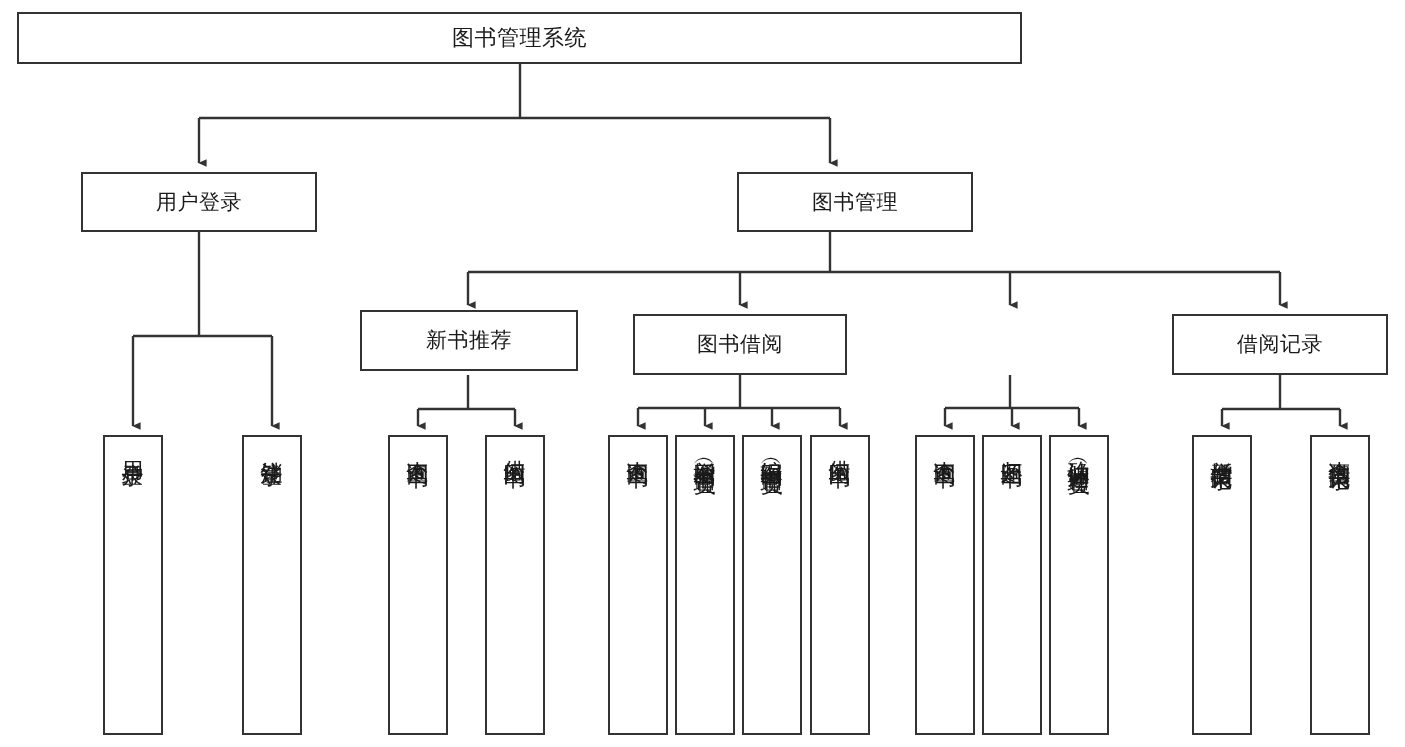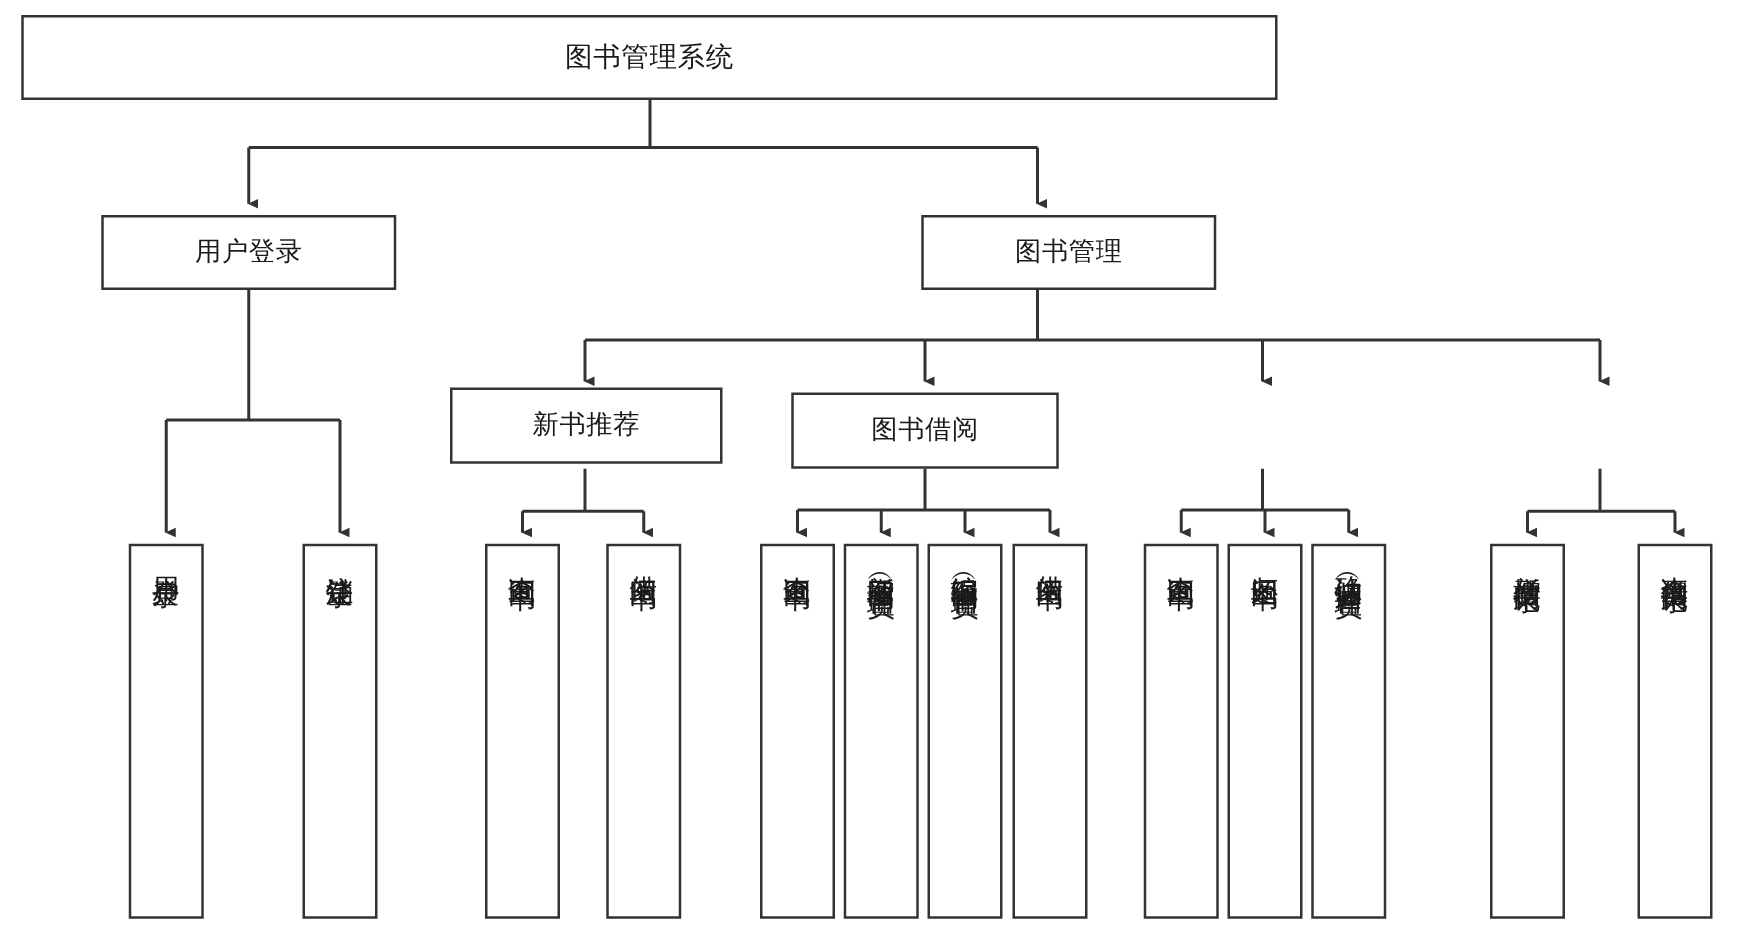--- a/index.html
+++ b/index.html
@@ -120,36 +120,39 @@
     <path d="M945,408 L945,426" stroke="#333333" stroke-width="2.4" fill="none" marker-end="url(#arrow)"></path>
     <path d="M1012,408 L1012,426" stroke="#333333" stroke-width="2.4" fill="none" marker-end="url(#arrow)"></path>
     <path d="M1079,408 L1079,426" stroke="#333333" stroke-width="2.4" fill="none" marker-end="url(#arrow)"></path>
 
     <path d="M1280,375 L1280,409" stroke="#333333" stroke-width="2.4" fill="none"></path>
     <path d="M1222,409 L1340,409" stroke="#333333" stroke-width="2.4" fill="none"></path>
     <path d="M1222,409 L1222,426" stroke="#333333" stroke-width="2.4" fill="none" marker-end="url(#arrow)"></path>
     <path d="M1340,409 L1340,426" stroke="#333333" stroke-width="2.4" fill="none" marker-end="url(#arrow)"></path>
   </svg>
 
-  <div class="node horiz root" style="left:17px; top:12px; width:1005px; height:68px;">
+  <div class="node horiz root" style="left:17px; top:12px; width:1005px; height:52px;">
     <span class="node-label">图书管理系统</span>
   </div>
 
   <div class="node horiz" style="left:81px; top:172px; width:236px; height:60px;">
     <span class="node-label">用户登录</span>
   </div>
   <div class="node horiz" style="left:737px; top:172px; width:236px; height:60px;">
     <span class="node-label">图书管理</span>
   </div>
 
   <div class="node horiz" style="left:360px; top:310px; width:218px; height:61px;">
     <span class="node-label">新书推荐</span>
   </div>
   <div class="node horiz" style="left:633px; top:314px; width:214px; height:61px;">
     <span class="node-label">图书借阅</span>
+  </div>
+  <div class="node horiz" style="left:1172px; top:314px; width:216px; height:61px;">
+    <span class="node-label">借阅记录</span>
   </div>
 
   <div class="node vert" style="left:103px; top:435px; width:60px; height:300px;">
     <span class="node-label">用户登录</span>
   </div>
   <div class="node vert" style="left:242px; top:435px; width:60px; height:300px;">
     <span class="node-label">注销登录</span>
   </div>
 
   <div class="node vert" style="left:388px; top:435px; width:60px; height:300px;">

